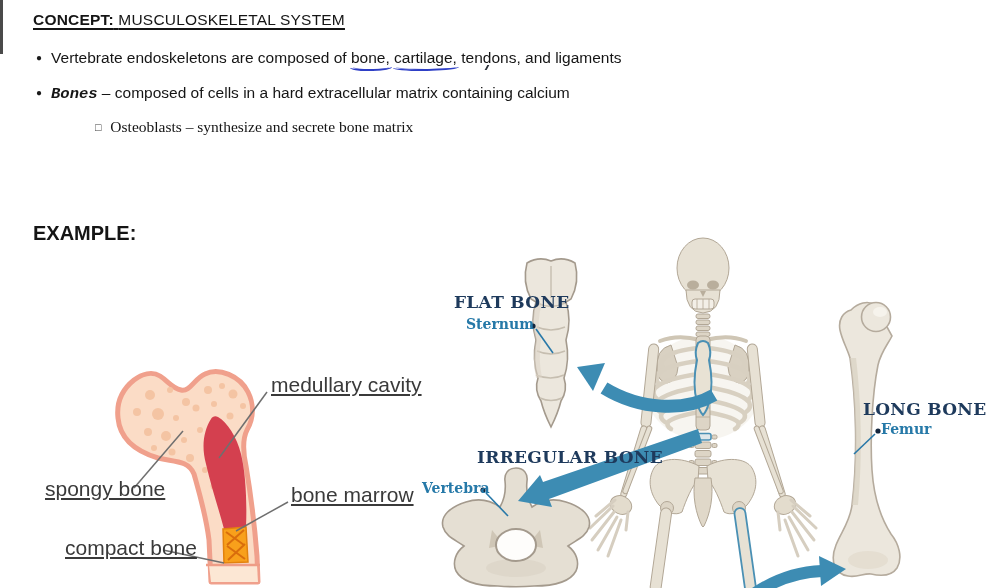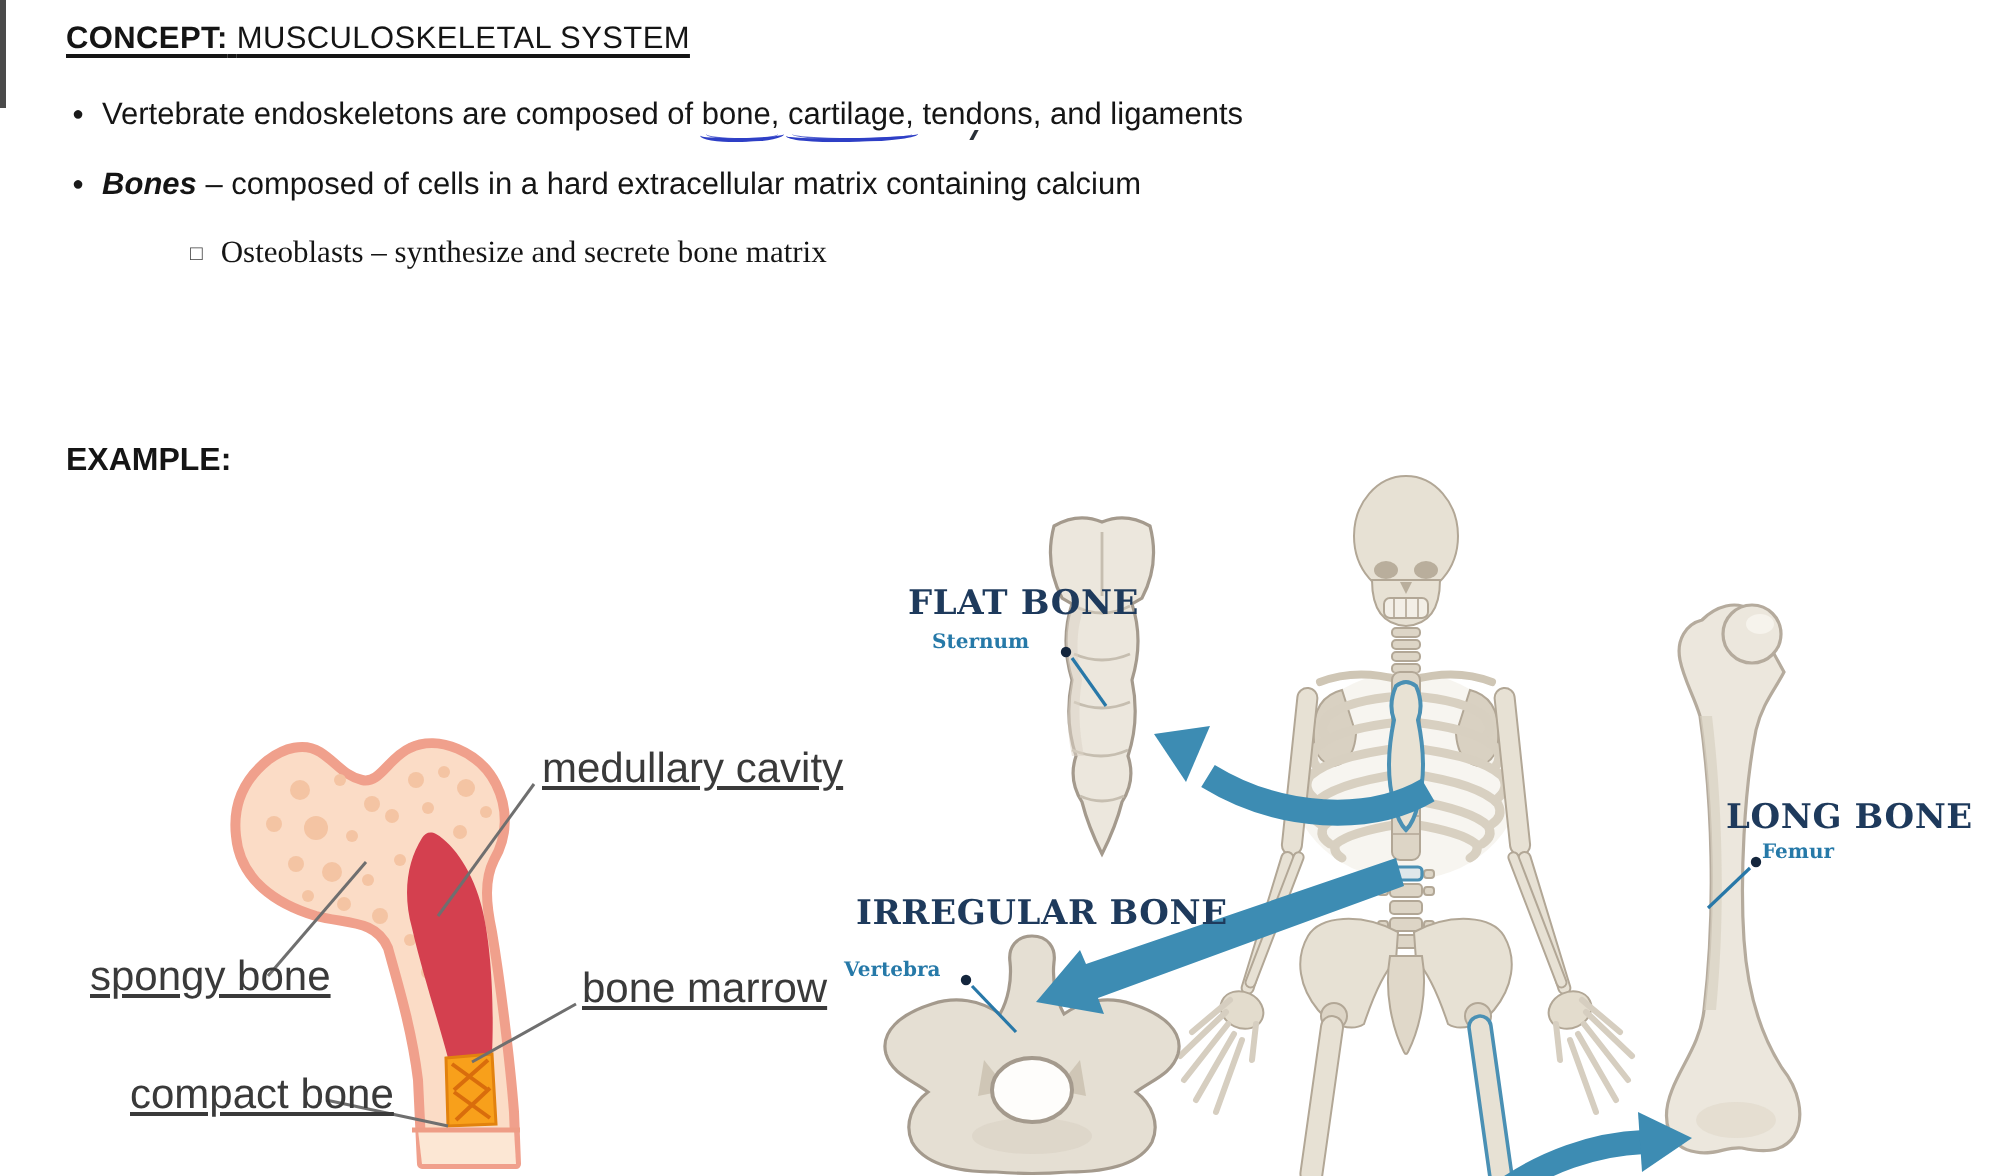--- a/index.html
+++ b/index.html
@@ -7,37 +7,37 @@
         font-family:"Liberation Sans",sans-serif;color:#151515;}
   .sliver{position:absolute;left:0;top:0;width:3px;height:54px;background:#4a4a4a;}
   .abs{position:absolute;white-space:nowrap;}
   .heading{left:33px;top:11px;font-size:15.5px;letter-spacing:.2px;
            text-decoration:underline;text-underline-offset:3px;text-decoration-thickness:1.5px;}
   .heading .hp{font-weight:bold;}
   .bullet{left:36px;font-size:15.5px;}
   .bullet .marker{font-size:10px;vertical-align:2px;margin-right:9px;color:#1a1a1a;}
   .subbullet{left:95px;font-size:15.5px;font-family:Liberation Serif, serif;}
   .subbullet .marker{font-size:10.5px;vertical-align:1px;margin-right:9px;color:#3d3d3d;}
-  .boldital{font-weight:bold;font-style:italic;}
-  .example{left:33px;top:222px;font-size:16px;font-weight:bold;text-align:center;}
+  .boldital{font-weight:bold;font-style:italic;font-family:Liberation Mono, monospace;}
+  .example{left:33px;top:222px;font-size:20px;font-weight:bold;text-align:center;}
   
   .ink{position:relative;}
   .ink::after{content:"";position:absolute;left:-1px;right:-2px;bottom:-5px;height:6px;
               border-bottom:2.6px solid #2e3fc6;border-radius:45%;transform:rotate(-1deg);}
   .ink::before{content:"";position:absolute;left:2px;right:1px;bottom:-3.5px;height:5px;
                border-bottom:1.6px solid #2e3fc6;border-radius:50%;opacity:.8;}
   .tickhost{position:relative;}
   .tickhost::after{content:"";position:absolute;left:42%;bottom:-4px;width:4px;height:5px;
                    border-left:2px solid #2a3038;transform:skewX(-28deg);}
   
   .anat{font-size:21px;color:#3a3a3a;text-decoration:underline;}
   
   .cat{font-family:"DejaVu Serif",serif;font-weight:bold;font-size:17px;
        color:#1e3a5c;letter-spacing:.3px;}
-  .exm{font-family:"DejaVu Serif",serif;font-weight:bold;font-size:10px;color:#2679a8;text-align:center;}
+  .exm{font-family:"DejaVu Serif",serif;font-weight:bold;font-size:14px;color:#2679a8;text-align:center;}
   svg.art{position:absolute;left:0;top:0;}
 </style>
 </head>
 <body>
 
 <div class="page">
   <div class="sliver"></div>
 
   <div class="abs heading">
     <span class="hp">CONCEPT:</span>
@@ -254,18 +254,18 @@
   </svg>
 
   <div class="abs anat" style="left:271px;top:373px;">medullary cavity</div>
   <div class="abs anat" style="left:45px;top:477px;">spongy bone</div>
   <div class="abs anat" style="left:291px;top:483px;">bone marrow</div>
   <div class="abs anat" style="left:65px;top:536px;">compact bone</div>
 
   <div class="abs cat" style="left:454px;top:292px;">FLAT BONE</div>
   <div class="abs exm" style="left:466px;top:316px;">Sternum</div>
 
-  <div class="abs cat" style="left:428px;top:447px;">IRREGULAR BONE</div>
+  <div class="abs cat" style="left:477px;top:447px;">IRREGULAR BONE</div>
   <div class="abs exm" style="left:422px;top:480px;">Vertebra</div>
 
   <div class="abs cat" style="left:863px;top:399px;">LONG BONE</div>
   <div class="abs exm" style="left:881px;top:421px;">Femur</div>
 </div>
 
 </body></html>

